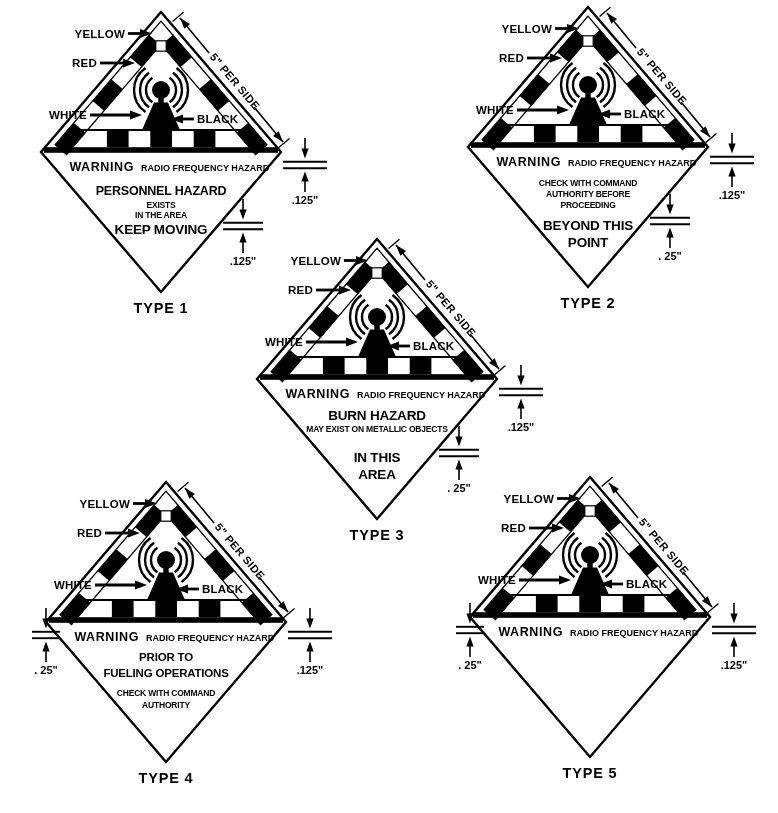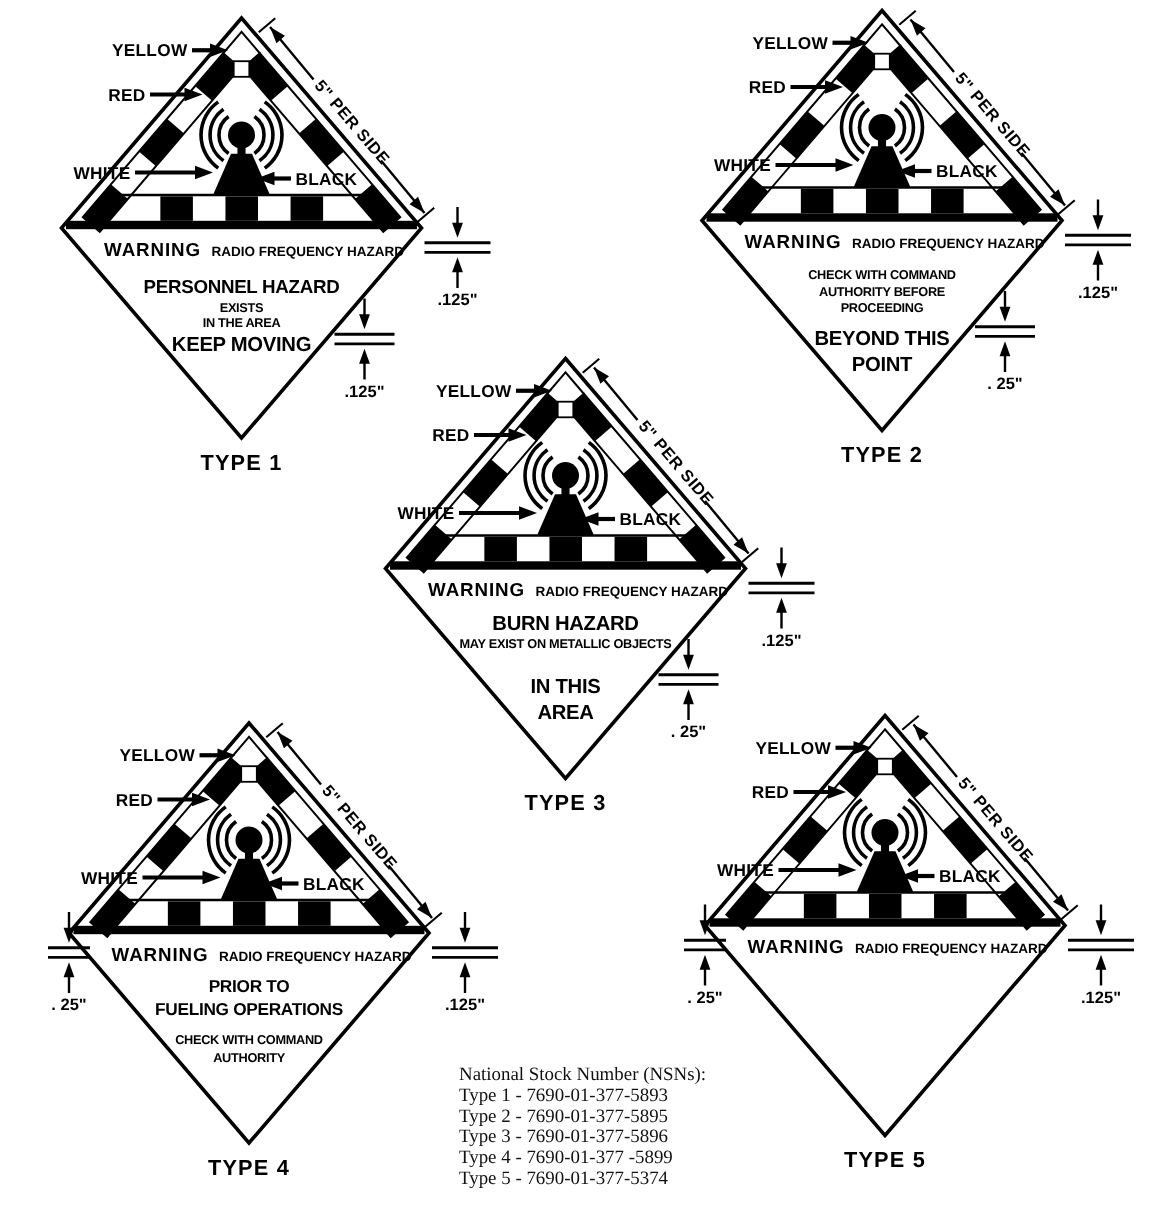--- a/index.html
+++ b/index.html
@@ -422,21 +422,13 @@
           <line x1="6" y1="166.2" x2="34" y2="166.2" stroke="#000000" stroke-width="1.9"></line>
           <line x1="20" y1="136" x2="20" y2="150" stroke="#000000" stroke-width="1.6"></line>
           <polygon points="20.0,156.5 16.4,146.5 23.6,146.5" fill="#000000"></polygon>
           <line x1="20" y1="190" x2="20" y2="176" stroke="#000000" stroke-width="1.6"></line>
           <polygon points="20.0,169.5 23.6,179.5 16.4,179.5" fill="#000000"></polygon>
           <text x="20" y="201.5" font-size="11" text-anchor="middle" fill="#000000" font-weight="bold" letter-spacing="0">. 25"</text>
         </g>
       </svg>
     </div>
 
-  <div class="nsn">
-    <div>National Stock Number (NSNs):</div>
-    <div>Type 1 - 7690-01-377-5893</div>
-    <div>Type 2 - 7690-01-377-5895</div>
-    <div>Type 3 - 7690-01-377-5896</div>
-    <div>Type 4 - 7690-01-377 -5899</div>
-    <div>Type 5 - 7690-01-377-5374</div>
-  </div>
 </div>
 
 </body></html>

